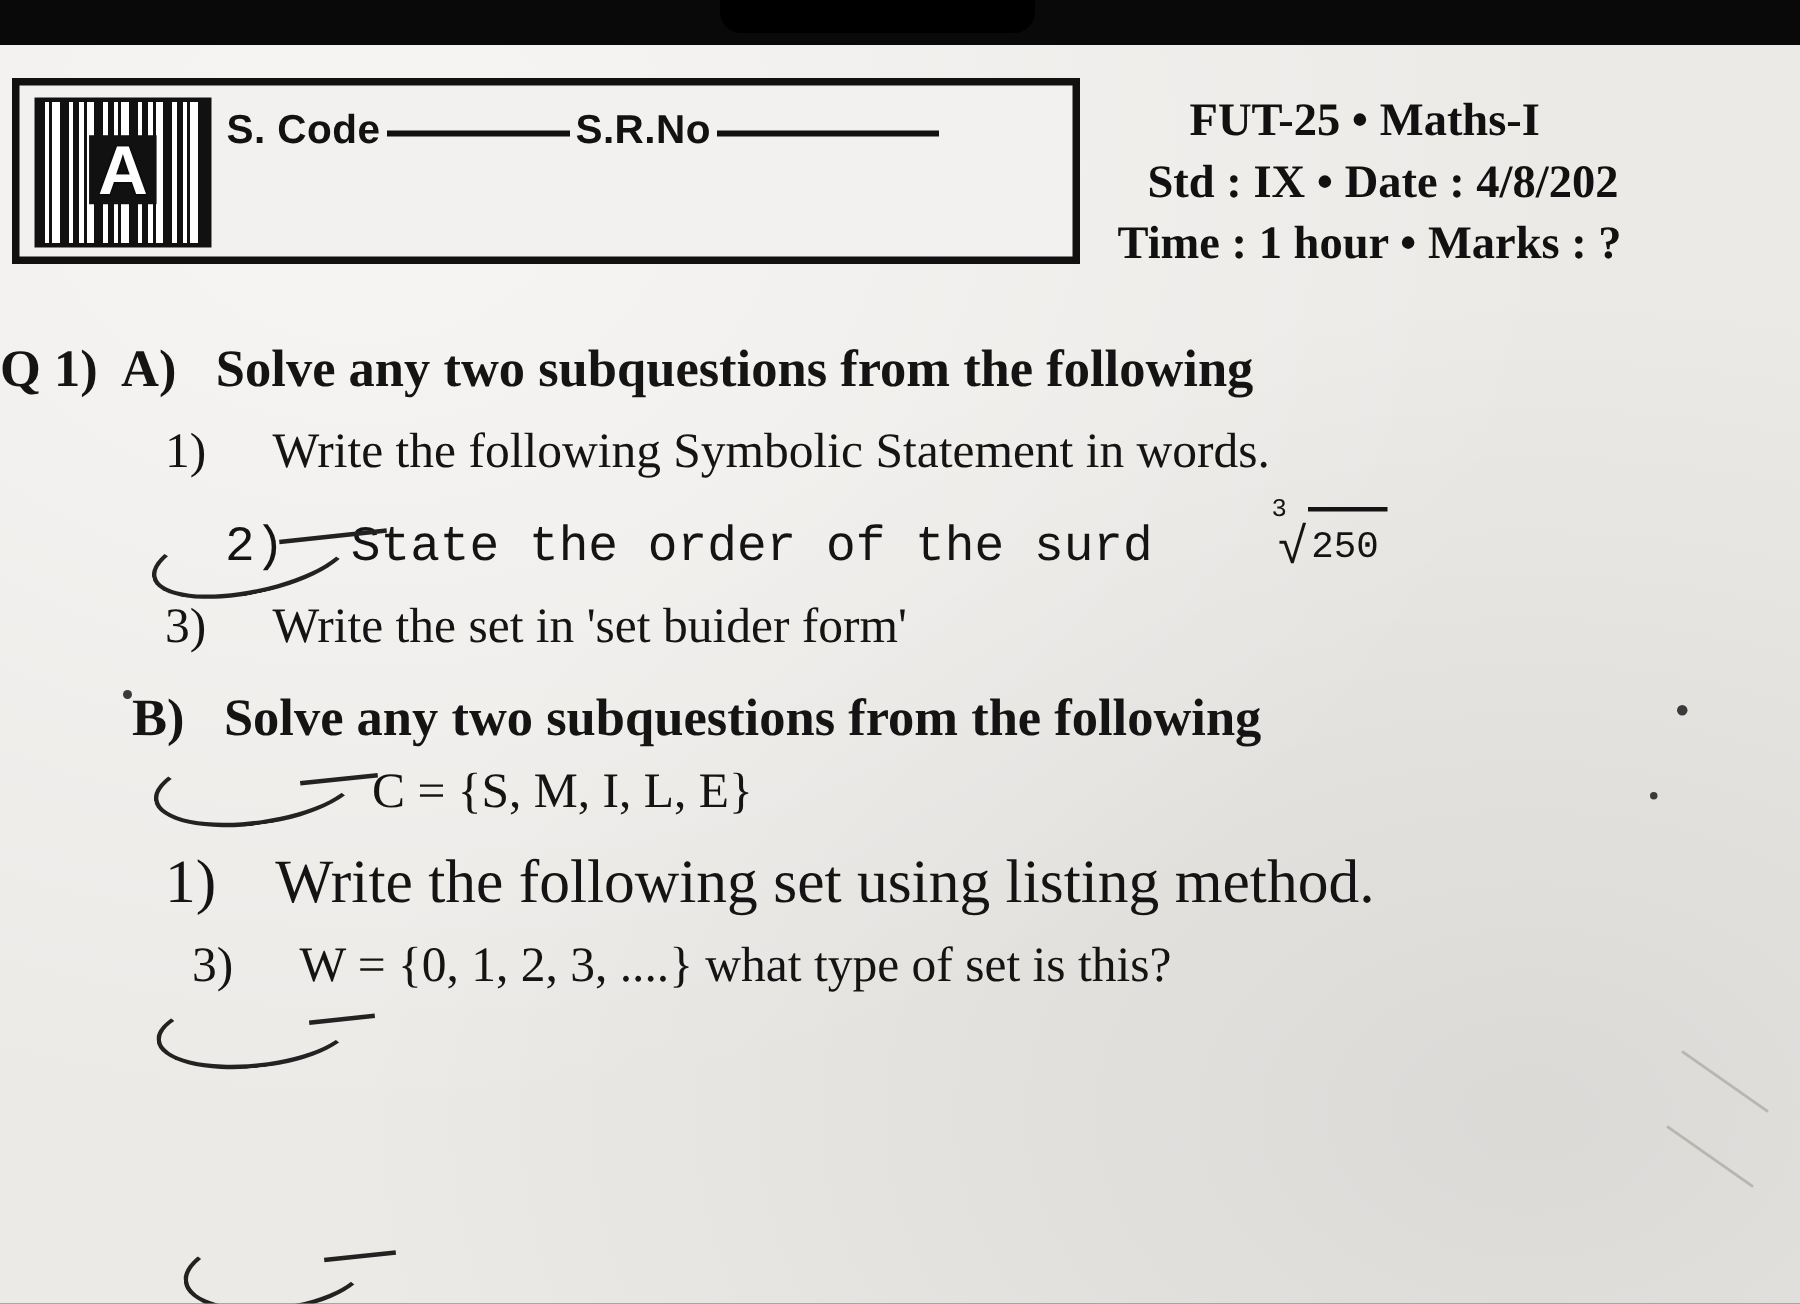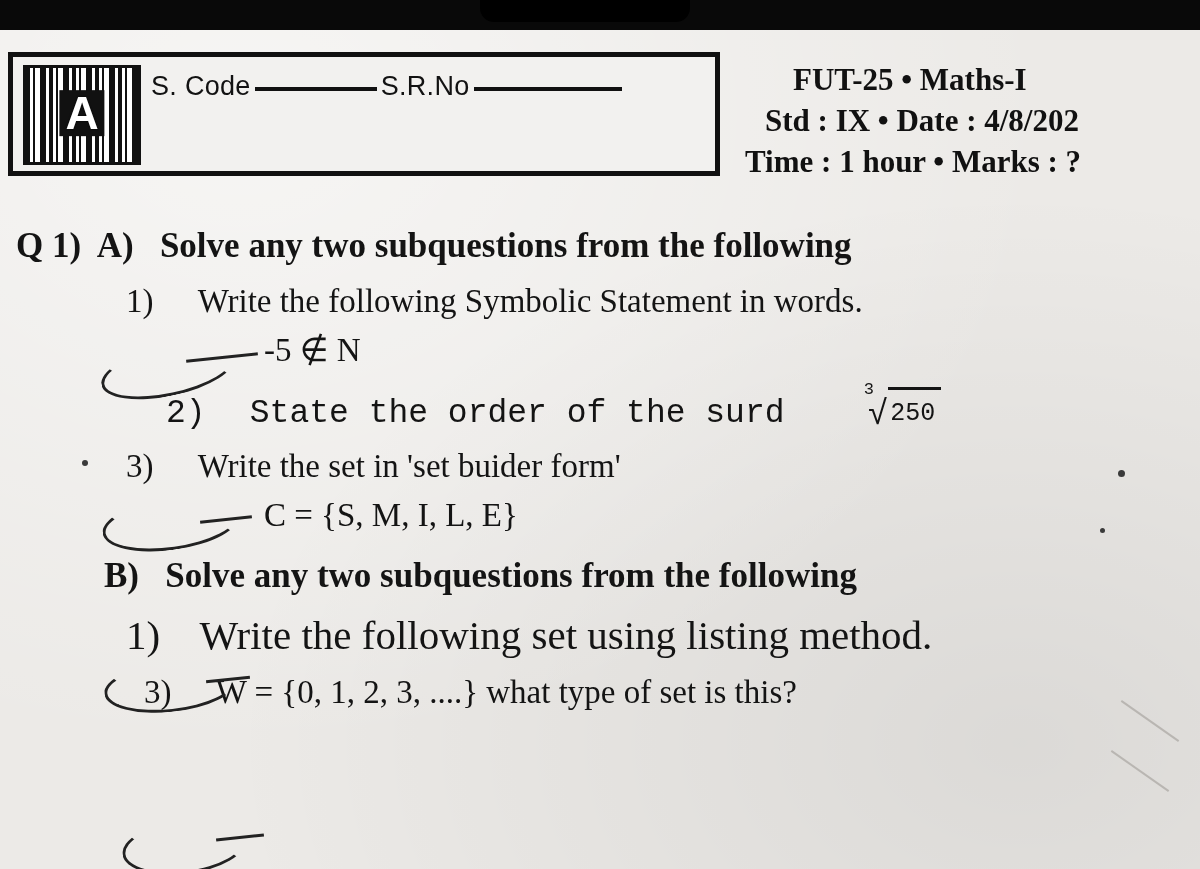--- a/index.html
+++ b/index.html
@@ -96,21 +96,21 @@
     padding: 0 6px;
     line-height: 1;
     text-shadow: 0 0 2px #000;
   }
   .hdr-fields {
     position: absolute;
     left: 138px;
     top: 14px;
     width: 560px;
     font-family: "Liberation Sans", sans-serif;
-    font-weight: normal;
+    font-weight: bold;
     font-size: 27px;
     letter-spacing: 0.3px;
     color: #121212;
   }
   .hdr-line {
     display: flex;
     align-items: baseline;
     white-space: nowrap;
     margin-bottom: 8px;
   }
@@ -145,21 +145,20 @@
 
   
   .body {
     position: absolute;
     top: 198px;
     left: 0;
     width: 1164px;
     font-size: 34px;
     line-height: 1.0;
     color: #141414;
-    margin-left: 16px;
   }
   .line {
     position: relative;
     white-space: nowrap;
     font-weight: bold;
   }
   .reg { font-weight: normal; }
   .num {
     display: inline-block;
     width: 64px;
@@ -308,41 +307,40 @@
       <div class="line l-q1">
         <span>Q 1)</span>&nbsp;
         <span>A)</span>&nbsp;&nbsp;
         <span>Solve any two subquestions from the following</span>
       </div>
 
       <div class="line l-a1 reg">
         <span class="num">1)</span>
         <span>Write the following Symbolic Statement in words.</span>
       </div>
-      <div class="line l-a1b reg">-5  ∉   N</div>
 
       <div class="line l-a2 reg">
         <span class="num">2)</span>
         <span>State the order of the surd</span>&nbsp;&nbsp;&nbsp;
         <span class="surd">
           <span class="idx">3</span>
           <span class="radix">√</span><span class="radicand small-rad">250</span>
         </span>
       </div>
 
       <div class="line l-a3 reg">
         <span class="num">3)</span>
         <span>Write the set in 'set buider form'</span>
       </div>
-      <div class="line l-a3b reg">C = {S, M, I, L, E}</div>
-
       <div class="line l-b">
         <span>B)</span>&nbsp;&nbsp;
         <span>Solve any two subquestions from the following</span>
       </div>
+
+      <div class="line l-a3b reg">C = {S, M, I, L, E}</div>
 
       <div class="line l-b1 reg">
         <span class="num">1)</span>
         <span>Write the following set using listing method.</span>
       </div>
 
 
       <div class="line l-b3 reg">
         <span class="num">3)</span>
         <span>W = {0, 1, 2, 3, ....} what type of set is this?</span>

